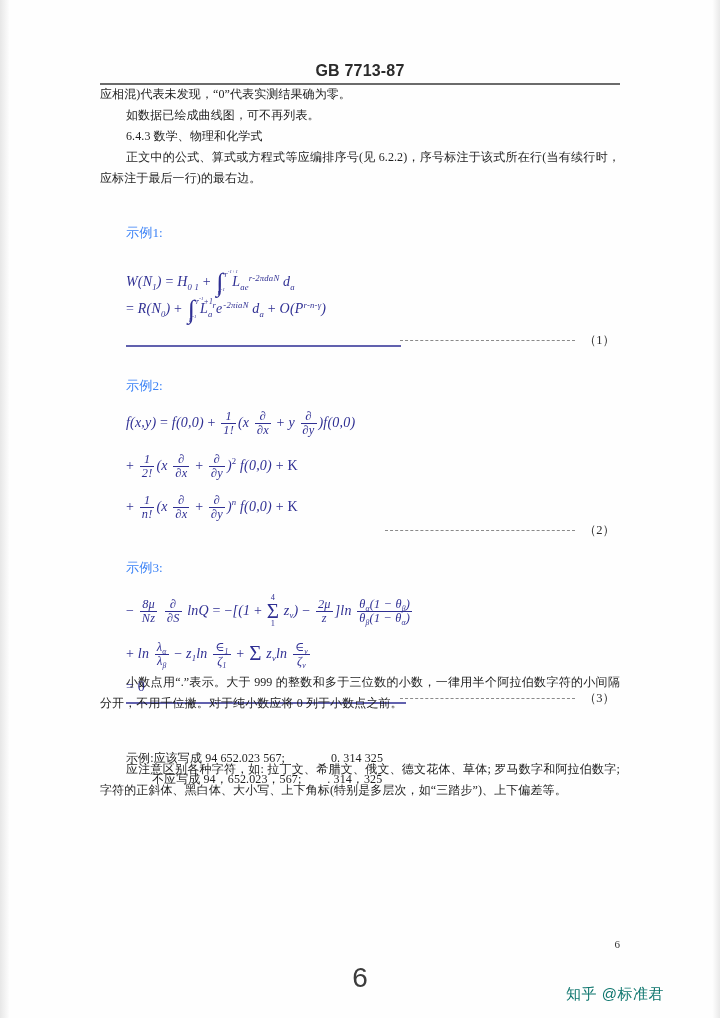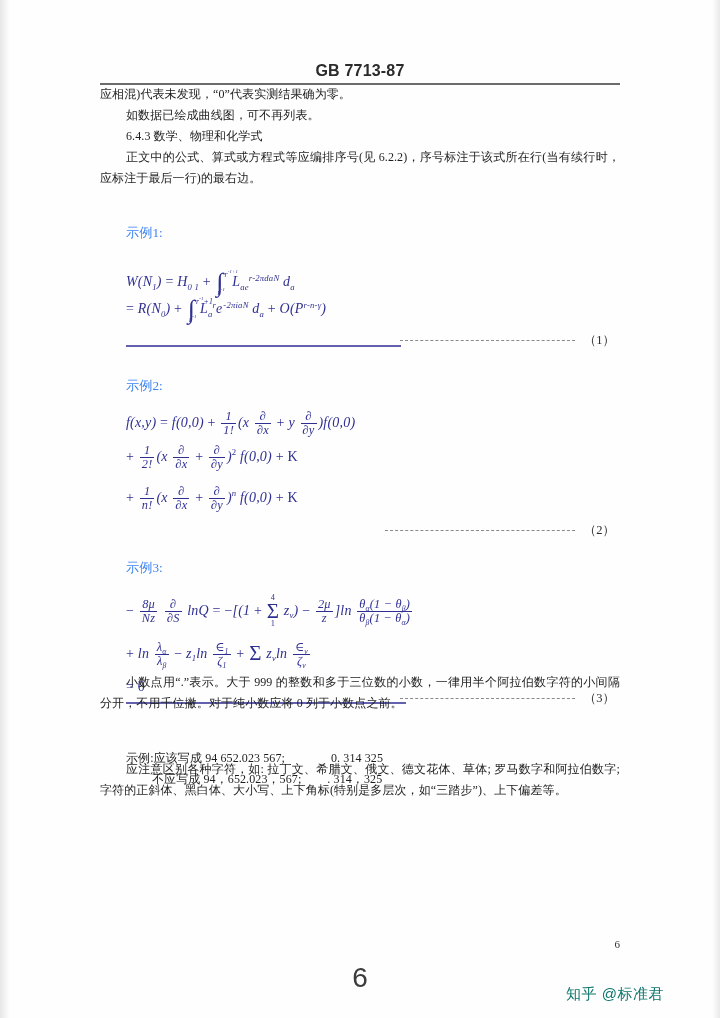--- a/index.html
+++ b/index.html
@@ -260,21 +260,21 @@
   <div class="fstroke" style="left:126px; top:345px; width:275px;"></div>
 
   <div class="eqline" style="left:400px; top:333px; width:215px;">
     <span class="dashes"></span>
     <span class="eqnum">（1）</span>
   </div>
 
   <div class="ex-label" style="top:377px;">示例2:</div>
 
   <div class="formula" style="left:126px; top:410px;">
-    <span class="frow" style="margin-bottom:7px;">
+    <span class="frow" style="margin-bottom:16px;">
       f(x,y) <span class="up">=</span> f(0,0) <span class="up">+</span>
       <span class="frac"><span class="num">1</span><span class="den">1!</span></span>(x
       <span class="frac"><span class="num">∂</span><span class="den">∂x</span></span>
       <span class="up">+</span> y
       <span class="frac"><span class="num">∂</span><span class="den">∂y</span></span>)f(0,0)
     </span>
     <span class="frow" style="margin-bottom:14px;">
       <span class="up">+</span>
       <span class="frac"><span class="num">1</span><span class="den">2!</span></span>(x
       <span class="frac"><span class="num">∂</span><span class="den">∂x</span></span>

